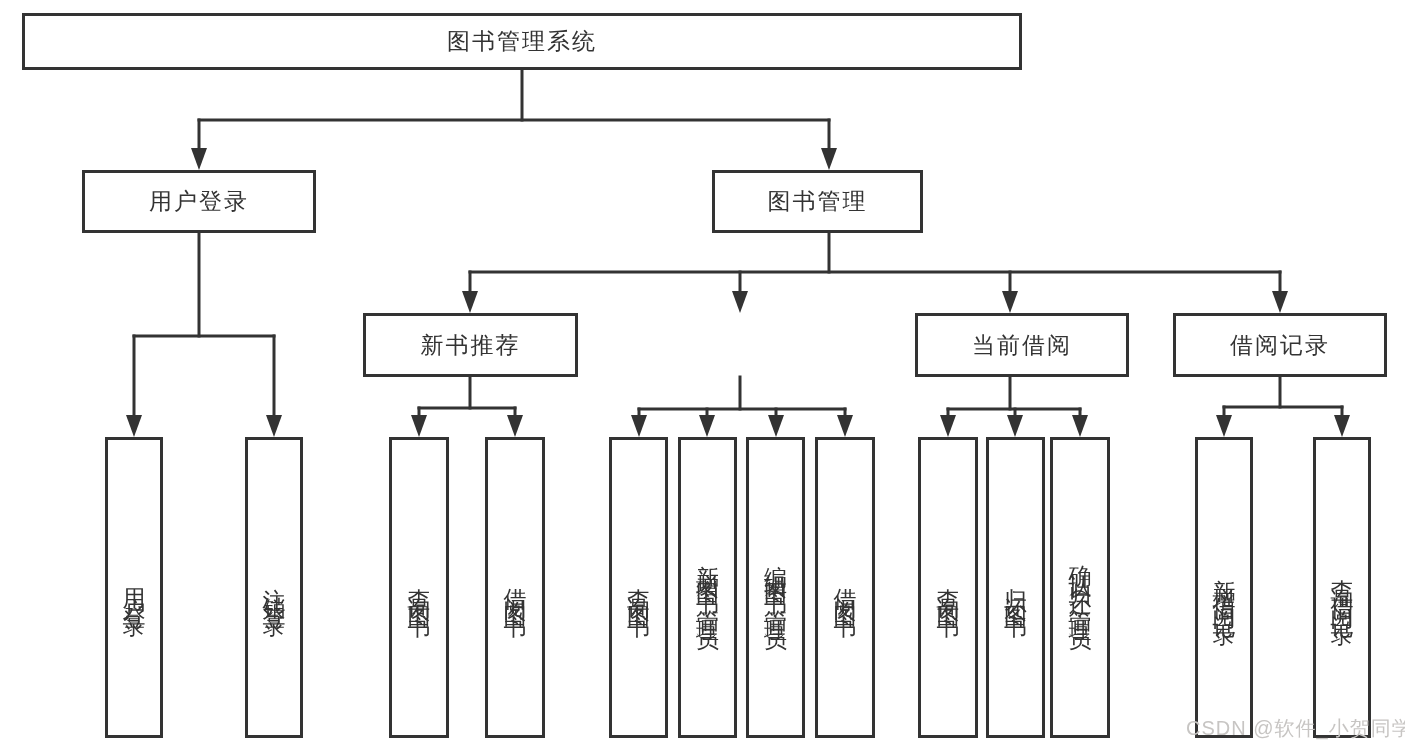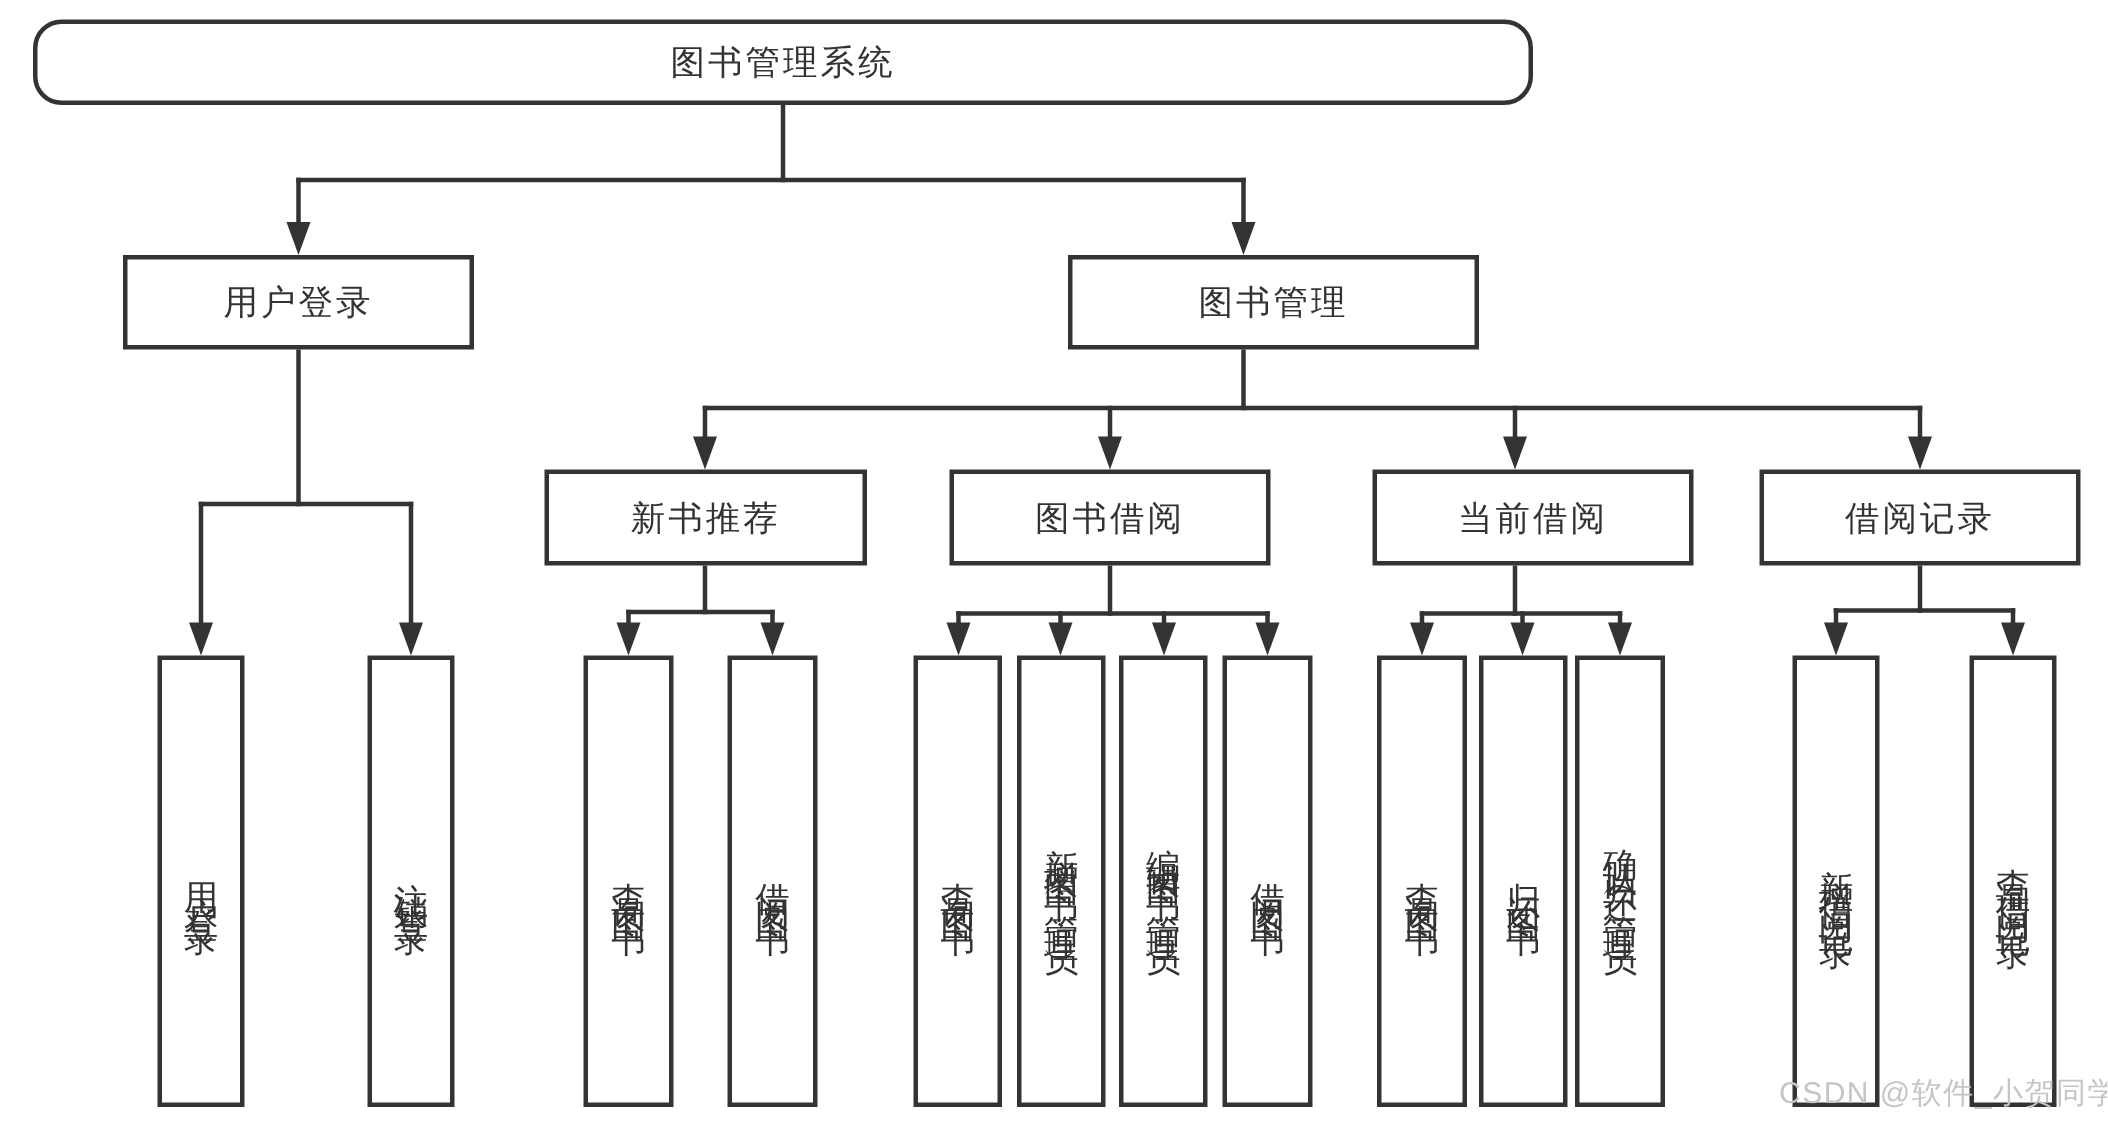--- a/index.html
+++ b/index.html
@@ -109,27 +109,26 @@
       <g>
         <line x1="1280" y1="377" x2="1280" y2="407"></line>
         <line x1="1224" y1="407" x2="1342" y2="407"></line>
         <line x1="1224" y1="407" x2="1224" y2="423"></line>
         <polygon points="1216,415 1232,415 1224,437"></polygon>
         <line x1="1342" y1="407" x2="1342" y2="423"></line>
         <polygon points="1334,415 1350,415 1342,437"></polygon>
       </g>
     </svg>
 
-  <div class="node h" style="left:22px;top:13px;width:1000px;height:57px;border-radius:19px;">图书管理系统</div>
+  <div class="node h" style="left:22px;top:13px;width:1000px;height:57px;">图书管理系统</div>
 
   <div class="node h" style="left:82px;top:170px;width:234px;height:63px;">用户登录</div>
-  <div class="node h" style="left:712px;top:170px;width:274px;height:63px;">图书管理</div>
+  <div class="node h" style="left:712px;top:170px;width:211px;height:63px;">图书管理</div>
 
   <div class="node h" style="left:363px;top:313px;width:215px;height:64px;font-family:Liberation Mono, monospace;">新书推荐</div>
-  <div class="node h" style="left:633px;top:313px;width:214px;height:64px;">图书借阅</div>
   <div class="node h" style="left:903px;top:313px;width:214px;height:64px;margin-left:12px;">当前借阅</div>
   <div class="node h" style="left:1173px;top:313px;width:214px;height:64px;">借阅记录</div>
 
   <div class="node v" style="left:105px;top:437px;width:58px;height:301px;">用户登录</div>
   <div class="node v" style="left:245px;top:437px;width:58px;height:301px;">注销登录</div>
 
   <div class="node v" style="left:389px;top:437px;width:60px;height:301px;">查询图书</div>
   <div class="node v" style="left:485px;top:437px;width:60px;height:301px;">借阅图书</div>
 
   <div class="node v" style="left:609px;top:437px;width:59px;height:301px;">查询图书</div>

